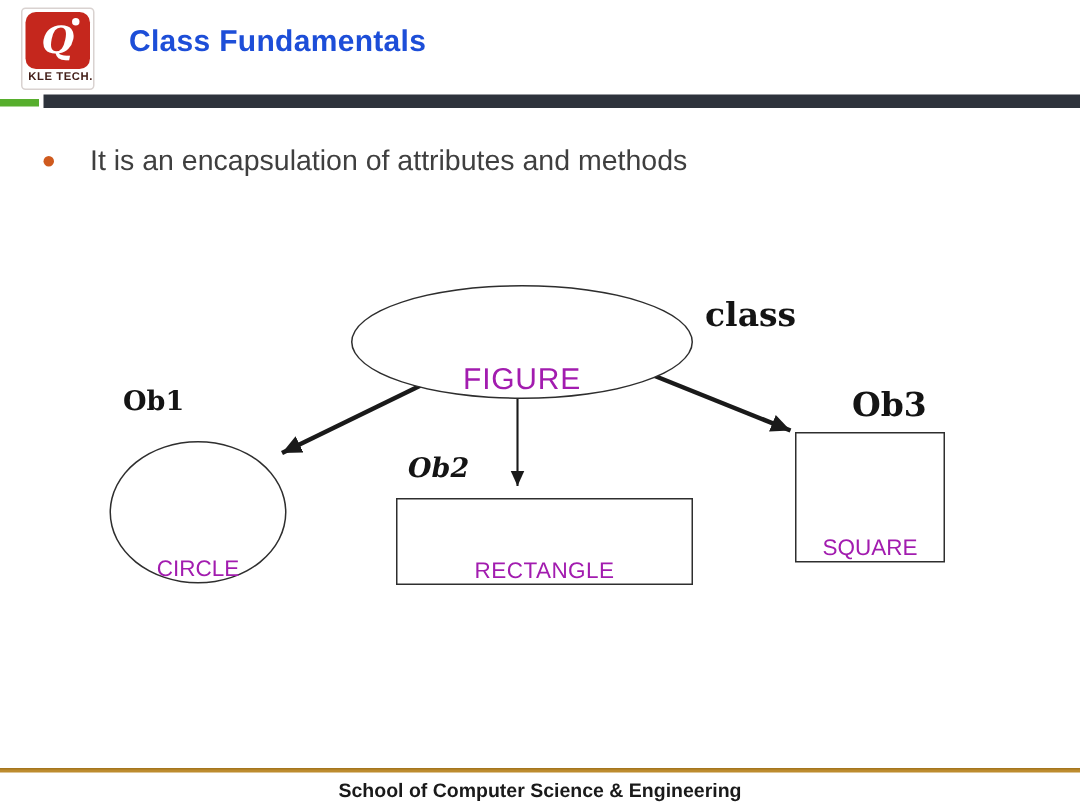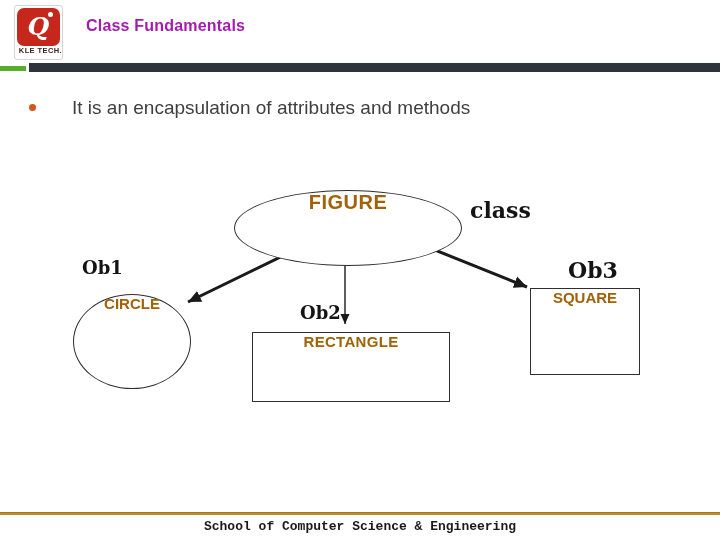--- a/index.html
+++ b/index.html
@@ -40,91 +40,90 @@
     background: #ffffff;
   }
   .logo-caption {
     position: absolute; left: 0; right: 0; bottom: 1px; height: 12px;
     text-align: right;
     font-size: 7.5px; font-weight: bold; letter-spacing: 0.4px;
     color: #44201a;
   }
   .title {
     position: absolute; left: 86px; top: 17px; margin: 0;
-    font-size: 16px; font-weight: bold;
-    color: #a21caf;
+    font-size: 20px; font-weight: bold;
+    color: #1d4ed8;
     letter-spacing: 0.2px;
   }
   .bar-green {
     position: absolute; left: 0; top: 66px;
     width: 26px; height: 5px;
     background: #57ae2d;
   }
   .bar-dark {
     position: absolute; left: 29px; top: 63px;
     width: 691px; height: 9px;
     background: #2e333c;
   }
 
   
   .bullet-dot {
     position: absolute; left: 29px; top: 104px;
     width: 7px; height: 7px; border-radius: 50%;
     background: #cf5a1e;
   }
   .bullet-text {
-    position: absolute; left: 72px; top: 97px;
+    position: absolute; left: 60px; top: 97px;
     font-size: 19px;
     color: #3f3f3f;
   }
 
   
   .arrows { position: absolute; left: 0; top: 0; pointer-events: none; }
 
   .node {
     position: absolute;
-    display: flex; align-items: flex-start; justify-content: center;
+    display: flex; align-items: flex-end; justify-content: center;
     background: #ffffff;
     box-sizing: border-box;
-    color: #a16207;
-    font-weight: bold;
+    color: #a21caf;
+    font-weight: normal;
   }
   .ellipse { border-radius: 50%; border: 1.2px solid #2e2e2e; }
   .rectbox { border: 1.5px solid #2e2e2e; }
 
   .figure-node { left: 234px; top: 190px; width: 228px; height: 76px; font-size: 20px; letter-spacing: 0.5px; }
   .circle-node { left: 73px;  top: 294px; width: 118px; height: 95px; font-size: 15px; }
-  .rectangle-node { left: 252px; top: 332px; width: 198px; height: 70px; font-size: 15px; letter-spacing: 0.3px; }
-  .square-node { left: 530px; top: 288px; width: 110px; height: 87px; font-size: 15px; }
+  .rectangle-node { left: 264px; top: 332px; width: 198px; height: 58px; font-size: 15px; letter-spacing: 0.3px; }
+  .square-node { left: 530px; top: 288px; width: 100px; height: 87px; font-size: 15px; }
 
   .serif-label {
     position: absolute;
     font-family: "DejaVu Serif", serif;
     font-weight: bold;
     color: #141414;
   }
   .annotation { left: 470px; top: 197px; font-size: 22px; }
   .ob1 { left: 82px;  top: 257px; font-size: 18px; }
-  .ob2 { left: 300px; top: 302px; font-size: 18px; }
+  .ob2 { left: 272px; top: 302px; font-size: 18px; font-style: italic; }
   .ob3 { left: 568px; top: 257px; font-size: 22px; }
 
   
   .footer-line {
     position: absolute; left: 0; top: 512px;
     width: 720px; height: 3px;
     background: #bd8c2f;
     border-top: 1px solid #a5761f;
     box-sizing: border-box;
   }
   .footer {
     position: absolute; left: 0; top: 519px; width: 720px;
     text-align: center;
     font-size: 13px; font-weight: bold;
     color: #1a1a1a;
-    font-family: Liberation Mono, monospace;
   }
 </style>
 </head>
 <body>
 
 <div class="slide">
 
   <div class="logo">
     <div class="logo-red">
       <span class="logo-q">Q</span>

